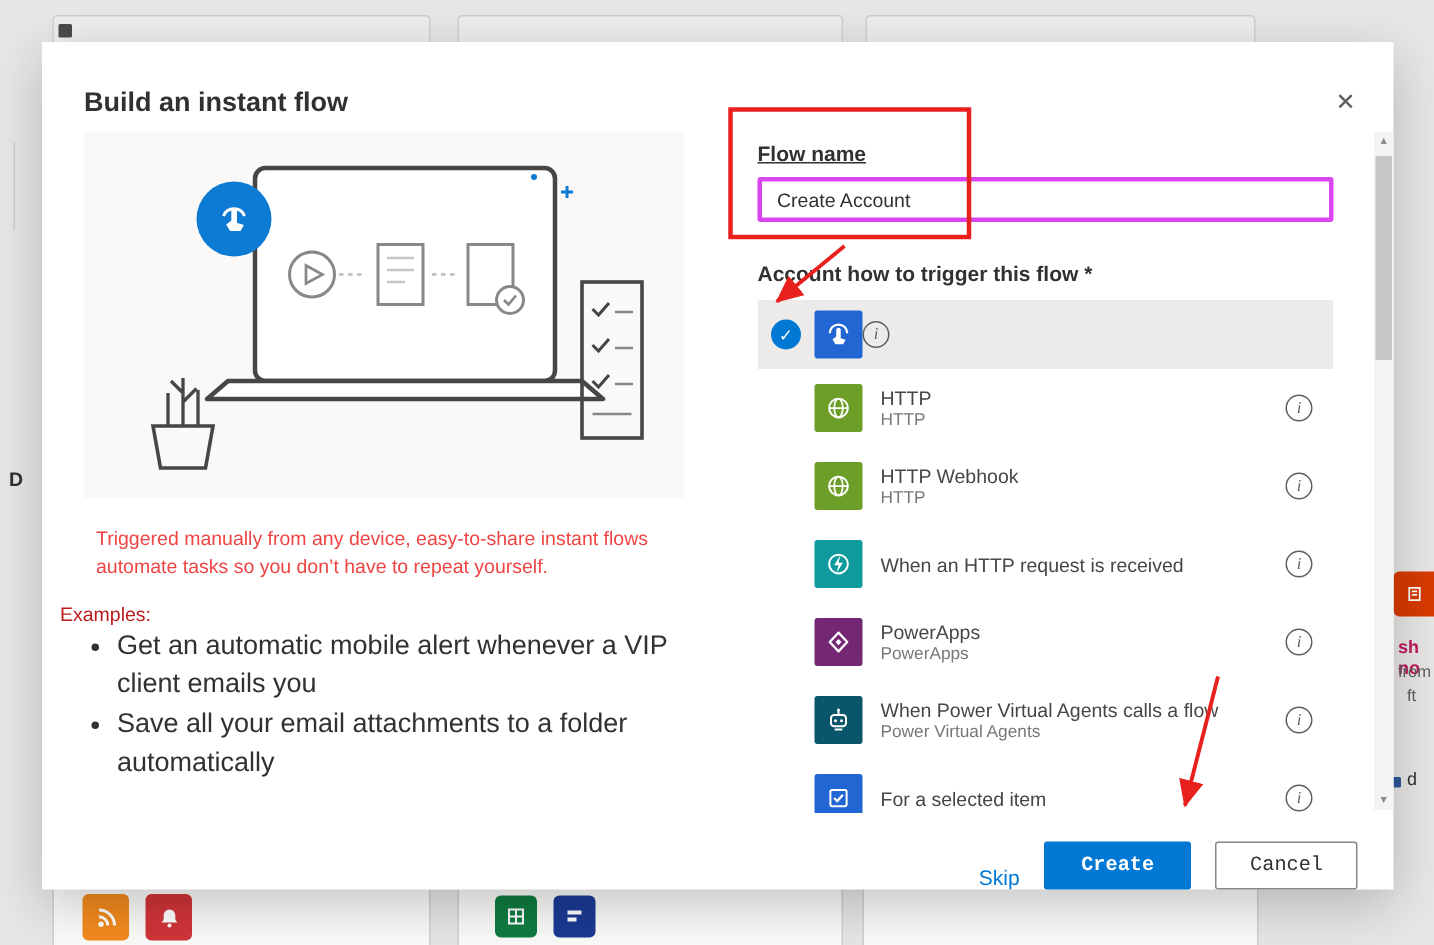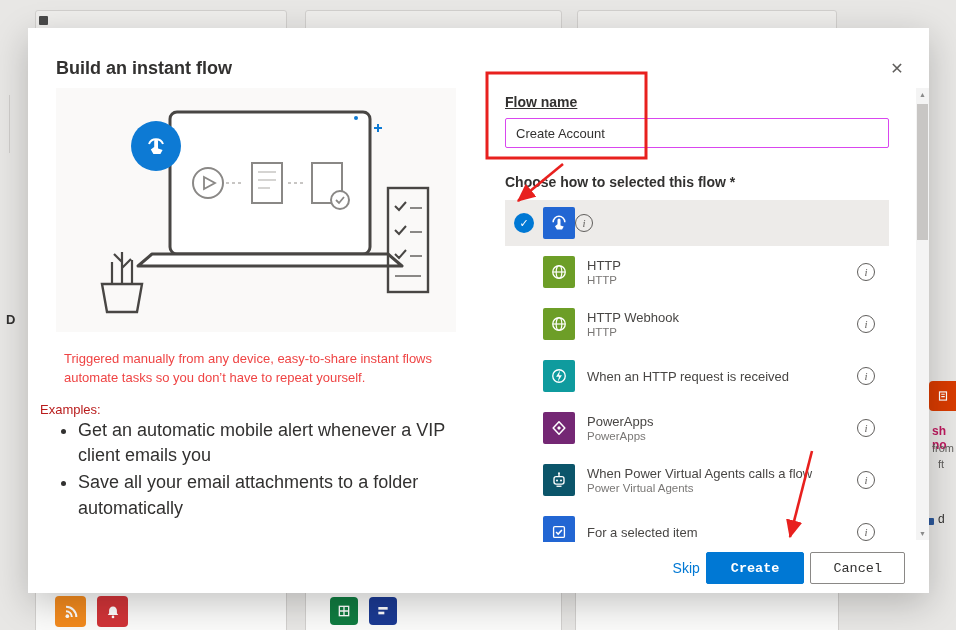--- a/index.html
+++ b/index.html
@@ -29,21 +29,21 @@
   
   .illus{position:absolute;left:28px;top:60px;width:400px;height:244px;background:#faf9f8;}
   .desc{position:absolute;left:36px;top:322px;width:404px;font-size:13px;line-height:1.45;color:#ef4444;}
   .examples-h{position:absolute;left:12px;top:374px;font-size:13px;color:#b91c1c;}
   .examples{position:absolute;left:28px;top:390px;width:404px;margin:0;padding:0 0 0 22px;font-size:18px;line-height:1.4;color:#323130;}
   .examples li{margin-bottom:2px;}
 
   
   .rcol{position:absolute;left:477px;top:60px;width:384px;}
   .fn-label{font-size:14px;font-weight:700;color:#323130;margin:6px 0 8px 0;text-decoration:underline;}
-  .fn-input{width:100%;box-sizing:border-box;height:30px;border:1px solid #d946ef;border-radius:2px;
+  .fn-input{width:100%;box-sizing:border-box;height:30px;border:3px solid #d946ef;border-radius:2px;
             padding:0 10px;font-size:13px;color:#323130;font-family:inherit;background:#fff;}
   .trg-label{font-size:14px;font-weight:700;color:#323130;margin:26px 0 10px 0;}
   .trg-list{width:384px;height:342px;overflow:hidden;}
   .trigger-row{display:flex;align-items:center;height:52px;position:relative;cursor:pointer;}
   .trigger-row.selected{height:46px;background:#edebe9;}
   .radio{width:38px;display:flex;align-items:center;justify-content:center;flex:0 0 38px;}
   .radio-check{width:20px;height:20px;border-radius:50%;background:#0078d4;color:#fff;font-size:11px;font-weight:700;
                display:flex;align-items:center;justify-content:center;}
   .tile{width:32px;height:32px;border-radius:2px;flex:0 0 32px;display:flex;align-items:center;justify-content:center;}
   .ttext{flex:1;margin-left:12px;min-width:0;}
@@ -54,21 +54,21 @@
         font-family:"Liberation Serif",serif;font-style:italic;font-size:11px;}
 
   
   .sbar{position:absolute;left:888px;top:60px;width:13px;height:452px;background:#f4f4f4;}
   .sbar .arr{position:absolute;left:0;width:13px;height:13px;color:#8a8a8a;font-size:7px;display:flex;align-items:center;justify-content:center;cursor:pointer;}
   .sbar .arr.up{top:0;}
   .sbar .arr.down{bottom:0;}
   .sbar .thumb{position:absolute;left:1px;top:16px;width:11px;height:136px;background:#c8c6c4;cursor:pointer;}
 
   
-  .footer{position:absolute;left:0;bottom:0;width:100%;height:50px;display:flex;align-items:center;justify-content:flex-end;gap:6px;padding-right:24px;box-sizing:border-box;}
+  .footer{position:absolute;left:0;bottom:0;width:100%;height:50px;display:flex;align-items:flex-end;justify-content:flex-end;gap:16px;padding-right:24px;box-sizing:border-box;}
   .skip-link{font-size:14px;color:#0078d4;cursor:pointer;}
   .btn{height:32px;border-radius:2px;font-size:13.5px;font-family:Liberation Mono, monospace;display:flex;align-items:center;justify-content:center;cursor:pointer;box-sizing:border-box;}
   .btn-create{background:#0078d4;color:#fff;font-weight:700;padding:0 24px;border:1px solid #0078d4;}
   .btn-cancel{background:#ffffff;color:#323130;border:1px solid #8a8886;padding:0 22px;}
 
   
   .annot-layer{position:absolute;left:0;top:0;width:956px;height:630px;z-index:30;pointer-events:none;}
 
   svg{display:block;}
 </style>
@@ -170,21 +170,21 @@
     <div class="desc">Triggered manually from any device, easy-to-share instant flows automate tasks so you don’t have to repeat yourself.</div>
     <div class="examples-h">Examples:</div>
     <ul class="examples">
       <li>Get an automatic mobile alert whenever a VIP client emails you</li>
       <li>Save all your email attachments to a folder automatically</li>
     </ul>
 
     <div class="rcol">
       <div class="fn-label">Flow name</div>
       <input class="fn-input" type="text" value="Create Account" style="">
-      <div class="trg-label">Choose how to selected this flow *</div>
+      <div class="trg-label">Account how to trigger this flow *</div>
 
       <div class="trg-list">
 
         <div class="trigger-row selected" style="background: rgb(237, 235, 233);">
           <div class="radio">
             <div class="radio-check accent-bg" style="background: rgb(0, 120, 212); border-color: rgb(0, 120, 212);">
                 <span>✓</span>
               </div>
           </div>
           <div class="tile" style="background: rgb(34, 102, 211);">

